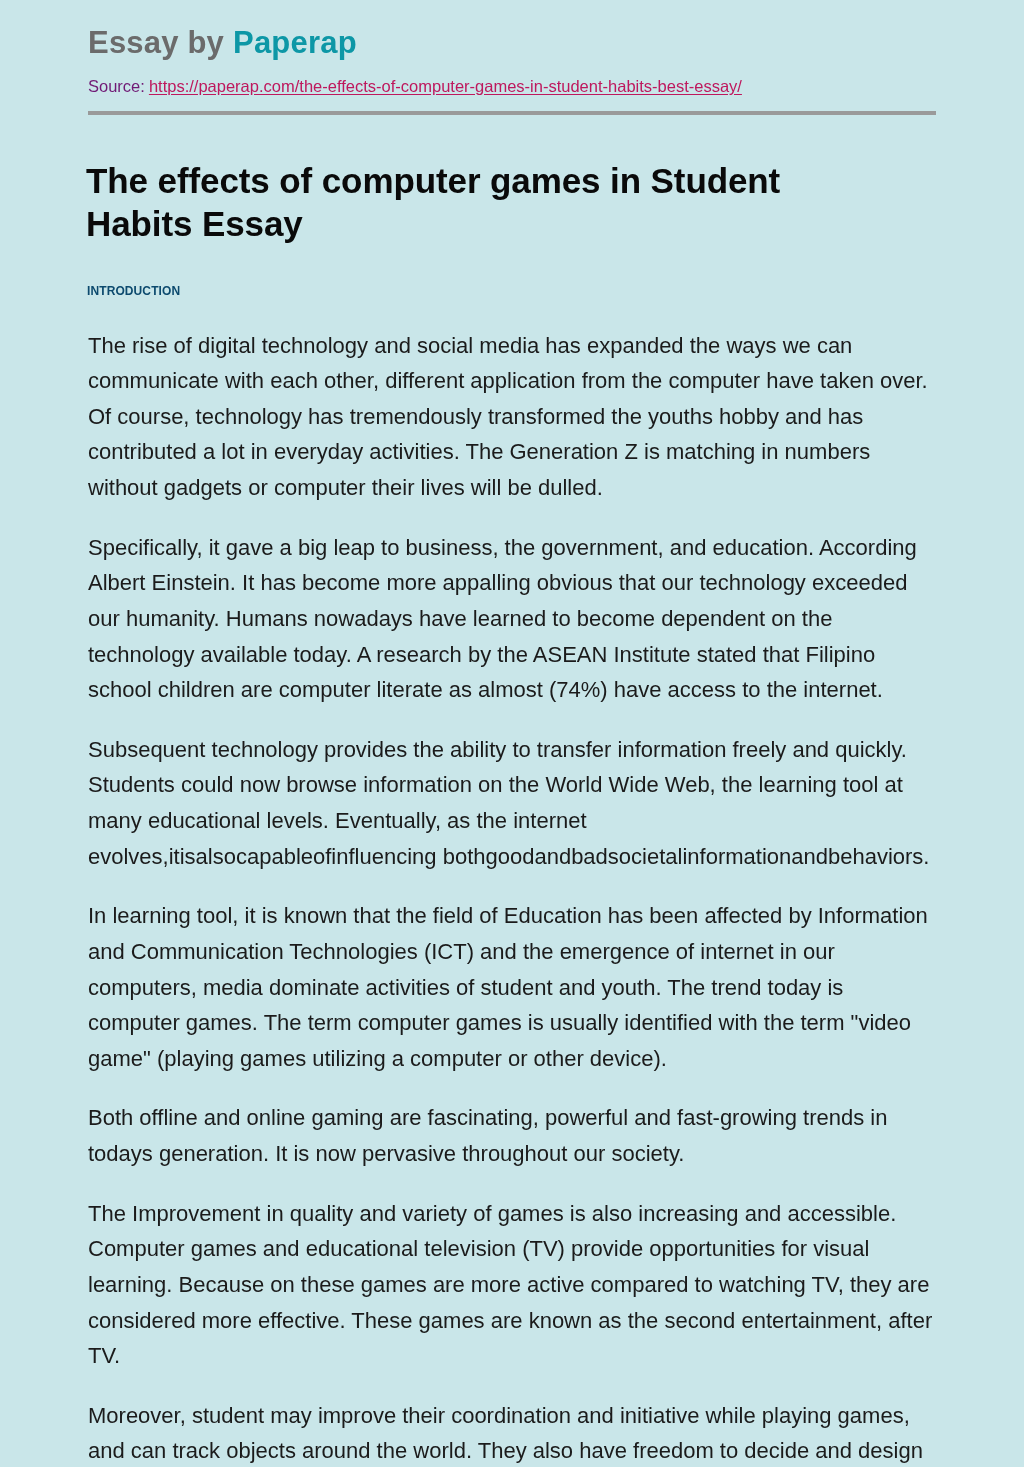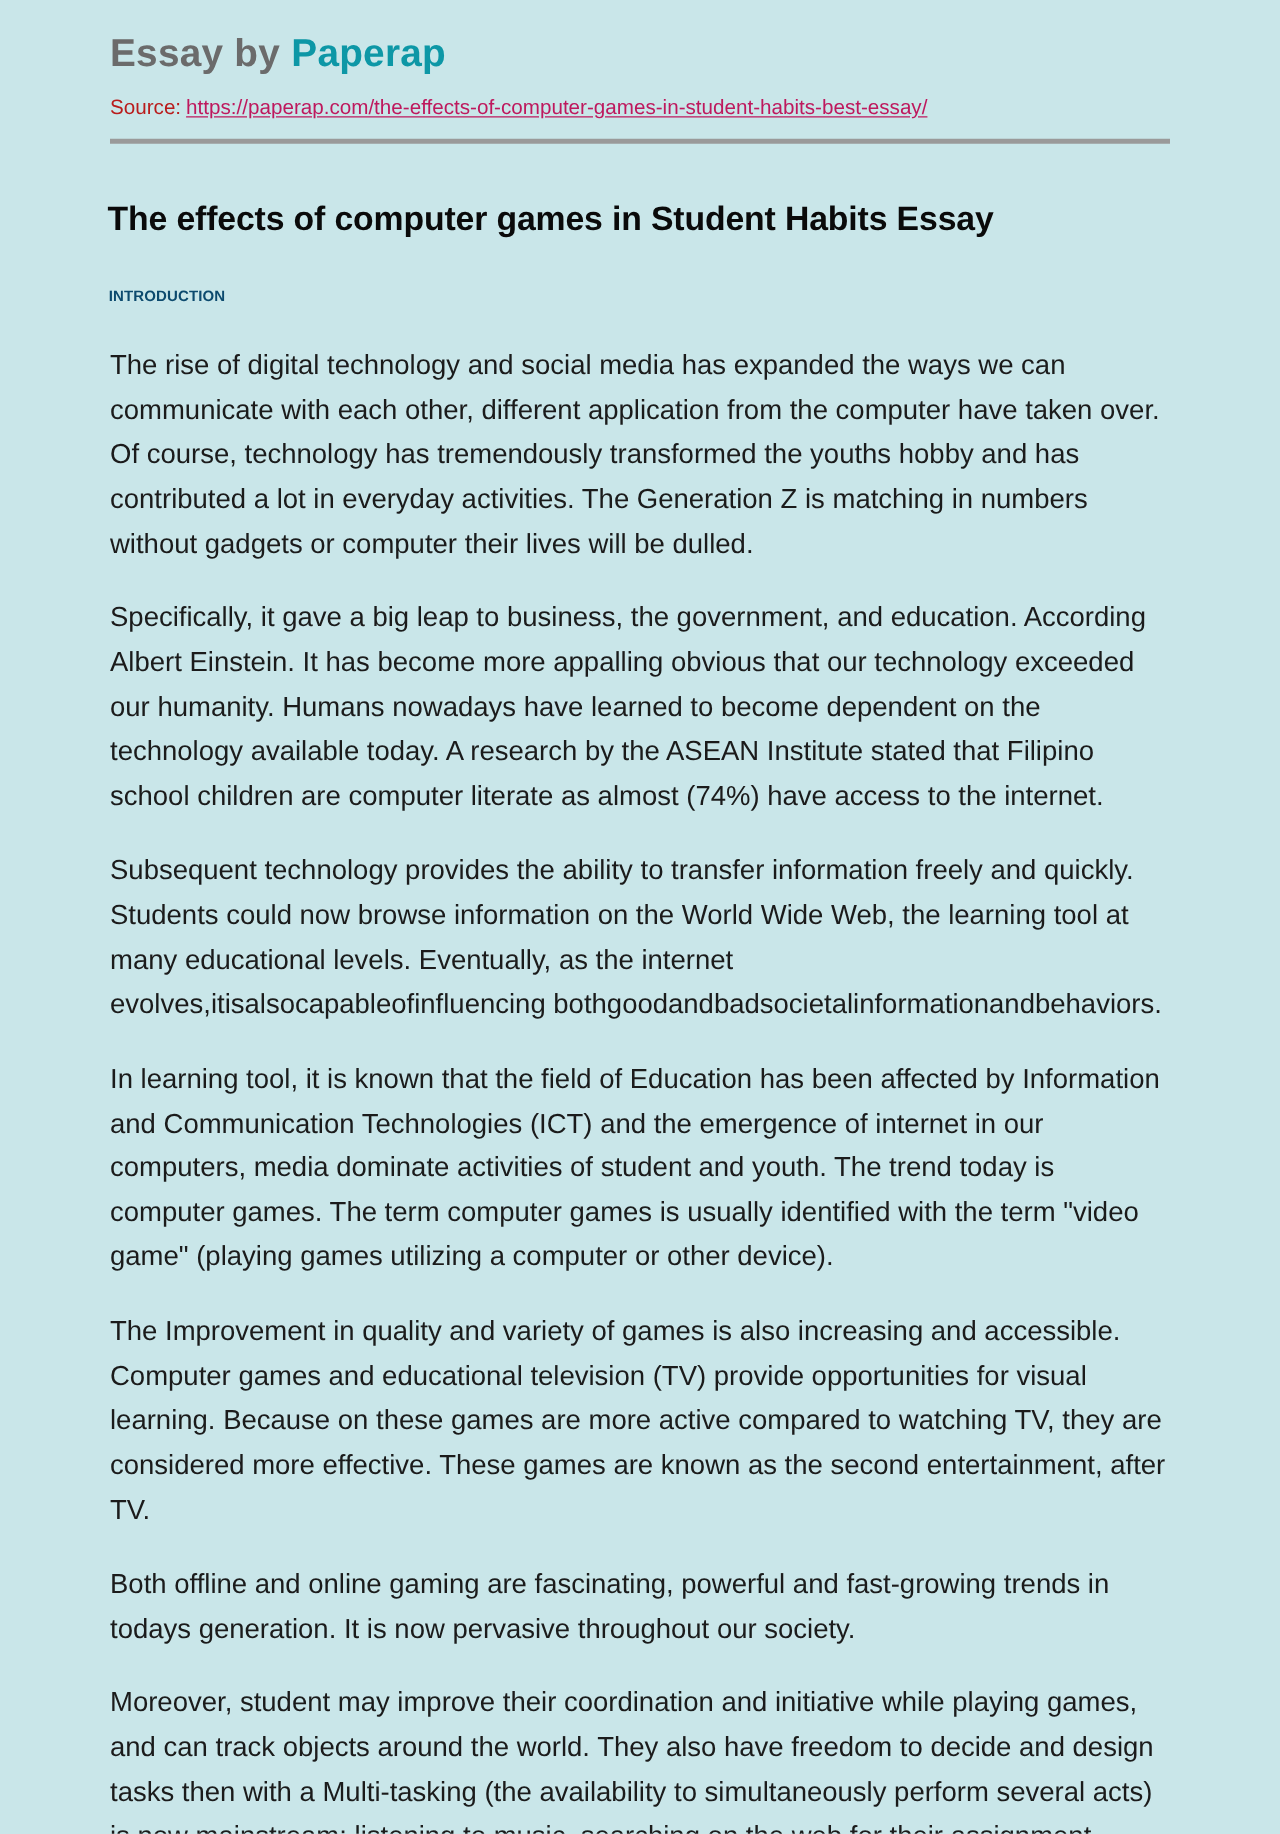--- a/index.html
+++ b/index.html
@@ -37,40 +37,40 @@
     color: #0d97a6;
     margin-left: 9px;
   }
   .source-row {
     margin-top: 16px;
     font-size: 16.5px;
     color: #555555;
     white-space: nowrap;
   }
   .source-label {
-    color: #b91c1c;
+    color: #701a75;
   }
   .source-link {
     color: #be185d;
     text-decoration: underline;
     text-underline-offset: 2px;
     margin-left: 4px;
   }
   .divider {
     margin: 15px 88px 0 88px;
     height: 4px;
     background: #9a9a9a;
     width: 848px;
   }
   .content {
     padding: 0 88px;
     margin-top: 44px;
   }
   .doc-title {
-    font-size: 27px;
+    font-size: 35px;
     font-weight: bold;
     color: #0a0a0a;
     line-height: 1.24;
     margin: 0 0 0 -2px;
     max-width: 800px;
     letter-spacing: -0.1px;
   }
   .section-heading {
     font-size: 12px;
     font-weight: bold;
@@ -112,20 +112,20 @@
   <div class="content">
 
     <h1 class="doc-title">The effects of computer games in Student Habits Essay</h1>
 
     <h2 class="section-heading">INTRODUCTION</h2>
 
     <p class="body-text first">The rise of digital technology and social media has expanded the ways we can communicate with each other, different application from the computer have taken over. Of course, technology has tremendously transformed the youths hobby and has contributed a lot in everyday activities. The Generation Z is matching in numbers without gadgets or computer their lives will be dulled.</p>
     <p class="body-text">Specifically, it gave a big leap to business, the government, and education. According Albert Einstein. It has become more appalling obvious that our technology exceeded our humanity. Humans nowadays have learned to become dependent on the technology available today. A research by the ASEAN Institute stated that Filipino school children are computer literate as almost (74%) have access to the internet.</p>
     <p class="body-text">Subsequent technology provides the ability to transfer information freely and quickly. Students could now browse information on the World Wide Web, the learning tool at many educational levels. Eventually, as the internet evolves,itisalsocapableofinfluencing bothgoodandbadsocietalinformationandbehaviors.</p>
     <p class="body-text">In learning tool, it is known that the field of Education has been affected by Information and Communication Technologies (ICT) and the emergence of internet in our computers, media dominate activities of student and youth. The trend today is computer games. The term computer games is usually identified with the term "video game" (playing games utilizing a computer or other device).</p>
+    <p class="body-text">Both offline and online gaming are fascinating, powerful and fast-growing trends in todays generation. It is now pervasive throughout our society.</p>
     <p class="body-text">The Improvement in quality and variety of games is also increasing and accessible. Computer games and educational television (TV) provide opportunities for visual learning. Because on these games are more active compared to watching TV, they are considered more effective. These games are known as the second entertainment, after TV.</p>
-    <p class="body-text">Both offline and online gaming are fascinating, powerful and fast-growing trends in todays generation. It is now pervasive throughout our society.</p>
     <p class="body-text">Moreover, student may improve their coordination and initiative while playing games, and can track objects around the world. They also have freedom to decide and design tasks then with a Multi-tasking (the availability to simultaneously perform several acts) is now mainstream: listening to music, searching on the web for their assignment, chatting on Facebook, Twitter and Instagram with their friends, for example.</p>
     <p class="body-text truncated">As Klein and Keepers mentioned in their</p>
 
   </div>
 
 </div>
 
 </body></html>

